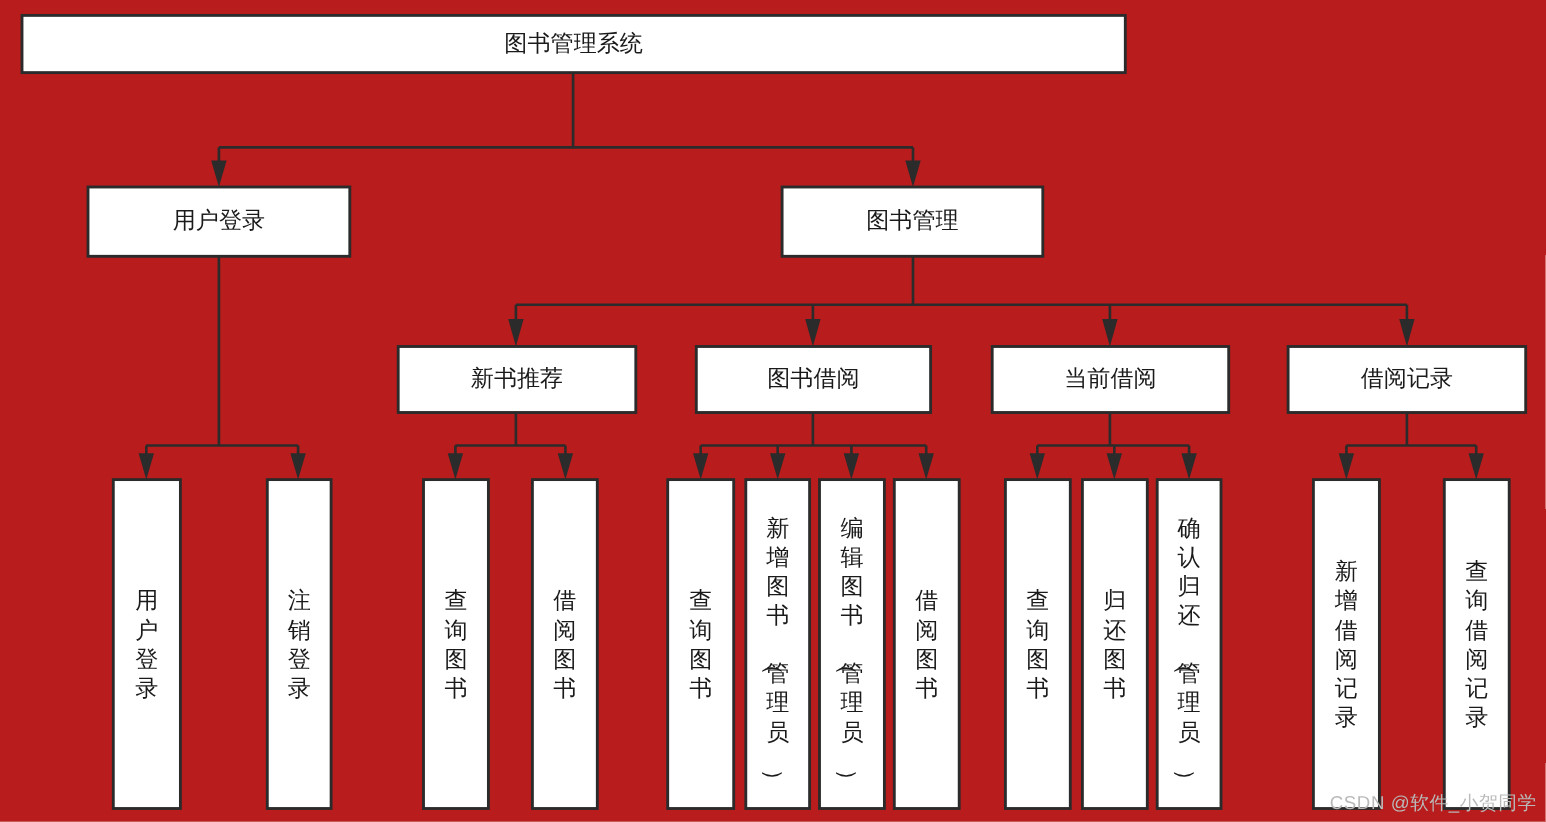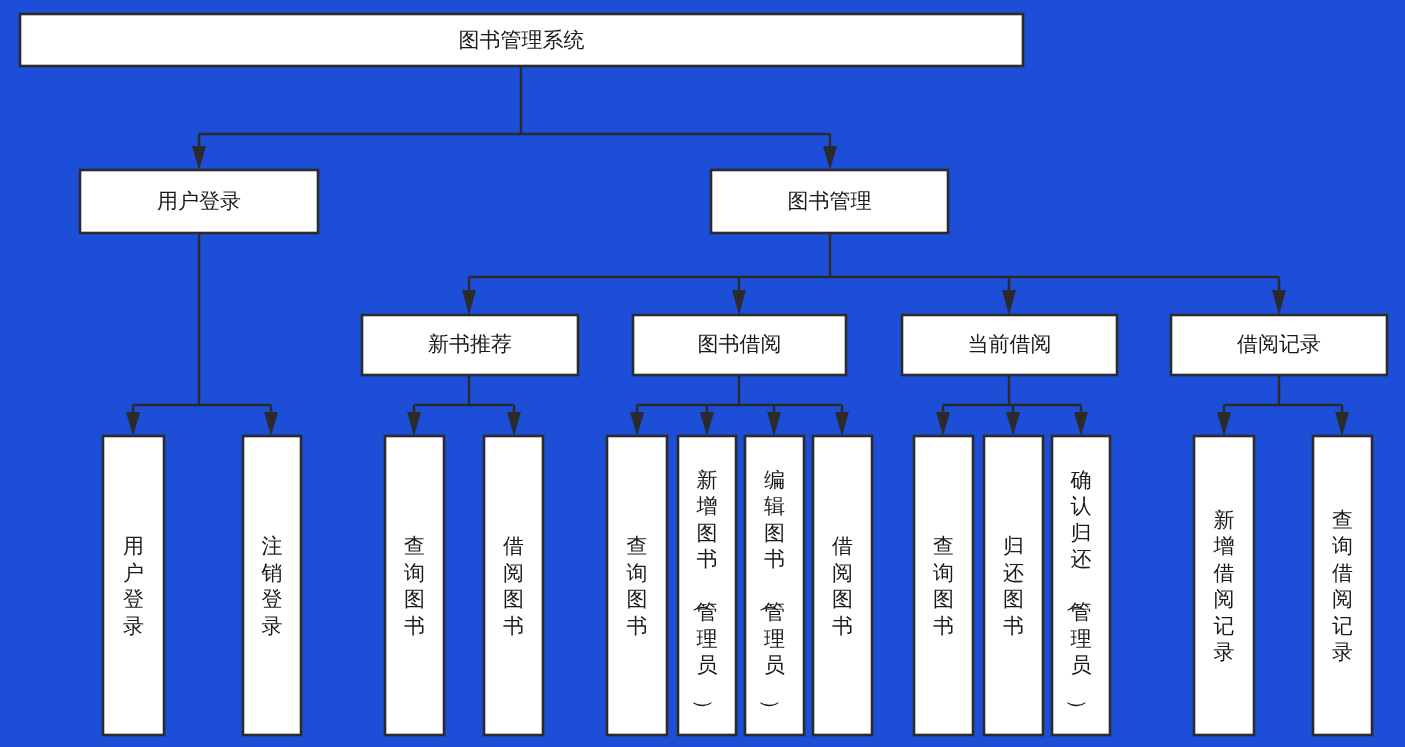--- a/index.html
+++ b/index.html
@@ -10,21 +10,21 @@
   body {
     width: 1405px;
     height: 747px;
     overflow: hidden;
     font-family: "Liberation Sans", "DejaVu Sans", sans-serif;
   }
   #diagram-root {
     position: relative;
     width: 1405px;
     height: 747px;
-    background: #1d4ed8;
+    background: #b91c1c;
   }
   svg#flow-svg {
     position: absolute;
     left: 0;
     top: 0;
     width: 1405px;
     height: 747px;
   }
   .node-box {
     fill: #ffffff;
@@ -231,14 +231,15 @@
           <text class="node-label-v" x="1224" y="526.67"><tspan x="1224" dy="0">新</tspan><tspan x="1224" dy="26.5">增</tspan><tspan x="1224" dy="26.5">借</tspan><tspan x="1224" dy="26.5">阅</tspan><tspan x="1224" dy="26.5">记</tspan><tspan x="1224" dy="26.5">录</tspan></text>
         </g>
         <g>
           <rect class="node-box" x="1313" y="436" width="59" height="299"></rect>
           <text class="node-label-v" x="1342.5" y="526.67"><tspan x="1342.5" dy="0">查</tspan><tspan x="1342.5" dy="26.5">询</tspan><tspan x="1342.5" dy="26.5">借</tspan><tspan x="1342.5" dy="26.5">阅</tspan><tspan x="1342.5" dy="26.5">记</tspan><tspan x="1342.5" dy="26.5">录</tspan></text>
         </g>
       </g>
 
   </svg>
 
+  <div class="watermark">CSDN @软件_小贺同学</div>
 
 </div>
 
 </body></html>

